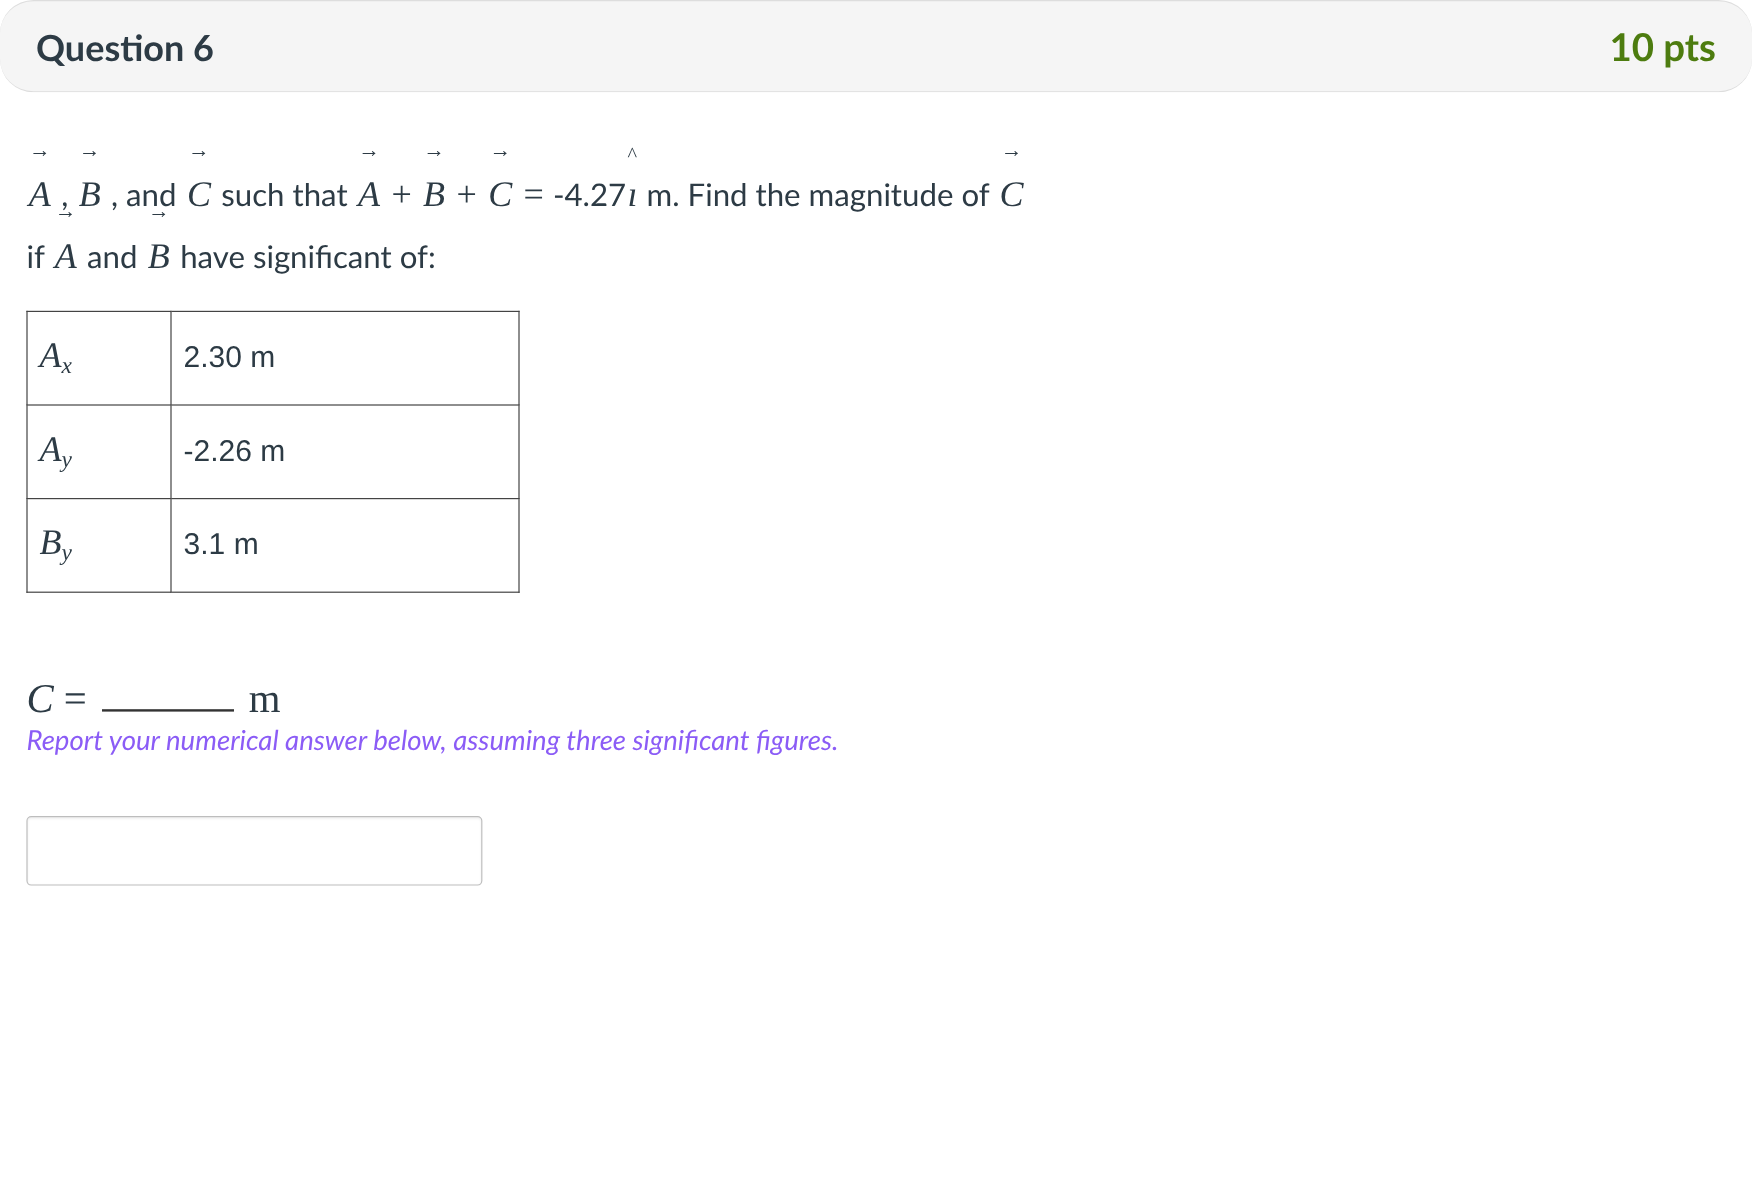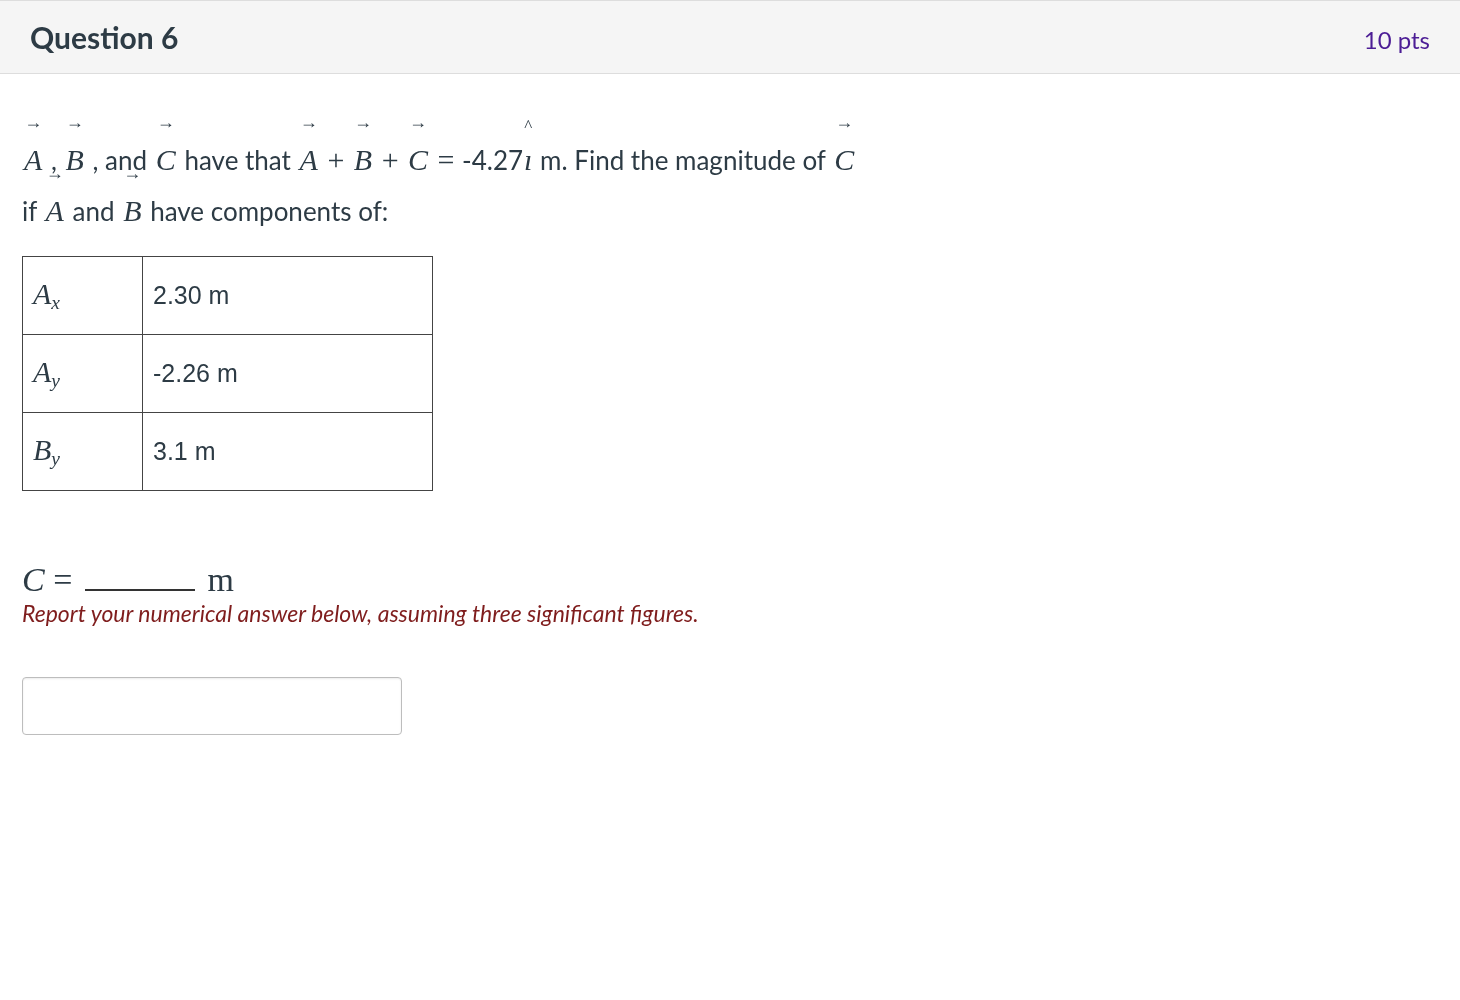--- a/index.html
+++ b/index.html
@@ -12,23 +12,24 @@
   }
   .page { width: 1460px; }
   .qheader {
     background: #f5f5f5;
     border-top: 1px solid #ddd;
     border-bottom: 1px solid #ddd;
     padding: 18px 30px 18px 30px;
     display: flex;
     justify-content: space-between;
     align-items: baseline;
+    border-radius: 28px;
   }
   .qtitle { font-weight: 700; font-size: 30px; color: #2d3b45; }
-  .qpts { font-weight: 400; font-size: 24px; color: #4c1d95; }
+  .qpts { font-weight: 700; font-size: 32px; color: #4d7c0f; }
   .qbody { padding: 60px 30px 40px 22px; }
   .prompt { font-size: 26px; line-height: 1.7; color: #2d3b45; margin-bottom: 20px; }
 
   .math { font-family: "Times New Roman", Times, serif; font-style: italic; font-size: 30px; }
   .mathup { font-style: normal; }
   .vec { position: relative; display: inline-block; padding: 0 2px; }
   .vec .arrow {
     position: absolute; left: 0; right: 0; top: -12px;
     font-style: normal; font-size: 18px; text-align: center; line-height: 0;
     font-family: Arial, sans-serif;
@@ -52,21 +53,21 @@
     vertical-align: middle;
   }
   table.components td.lab { width: 120px; }
   table.components td.lab .math { font-size: 30px; }
   table.components td.val { width: 290px; font-family: "Helvetica Neue", Arial, sans-serif; }
 
   .answerline { font-size: 30px; }
   .answerline .math { font-size: 34px; }
   .blank { display: inline-block; border-bottom: 2px solid #333; width: 110px; height: 0.9em; vertical-align: baseline; margin: 0 4px; }
 
-  .instr { font-style: italic; font-size: 23px; color: #7f1d1d; margin-bottom: 50px; }
+  .instr { font-style: italic; font-size: 23px; color: #8b5cf6; margin-bottom: 50px; }
 
   .answerbox {
     width: 380px; height: 58px;
     border: 1px solid #bdbdbd;
     border-radius: 4px;
     box-shadow: inset 0 1px 2px rgba(0,0,0,0.08);
     font-size: 22px;
     padding: 6px 10px;
     outline: none;
   }
@@ -79,29 +80,29 @@
     <div class="qtitle">Question 6</div>
     <div class="qpts">10 pts</div>
   </div>
 
   <div class="qbody">
 
     <div class="prompt">
       <span class="math vec"><span class="arrow">→</span><span>A</span></span><span> , </span>
       <span class="math vec"><span class="arrow">→</span><span>B</span></span><span> , and </span>
       <span class="math vec"><span class="arrow">→</span><span>C</span></span>
-      <span> have that </span>
+      <span> such that </span>
       <span class="math vec"><span class="arrow">→</span><span>A</span></span><span class="math mathup"> + </span><span class="math vec"><span class="arrow">→</span><span>B</span></span><span class="math mathup"> + </span><span class="math vec"><span class="arrow">→</span><span>C</span></span><span class="math mathup"> = </span><span>-4.27</span><span class="math hat"><span class="caret">^</span><span>ı</span></span><span> m. Find the magnitude of </span>
       <span class="math vec"><span class="arrow">→</span><span>C</span></span>
       <br>
       <span>if </span>
       <span class="math vec"><span class="arrow">→</span><span>A</span></span>
       <span> and </span>
       <span class="math vec"><span class="arrow">→</span><span>B</span></span>
-      <span> have components of:</span>
+      <span> have significant of:</span>
     </div>
 
     <table class="components">
       <tbody>
           <tr>
         <td class="lab"><span class="math"><span>A</span><span class="sub">x</span></span></td>
         <td class="val">2.30 m</td>
       </tr>
       <tr>
         <td class="lab"><span class="math"><span>A</span><span class="sub">y</span></span></td>

